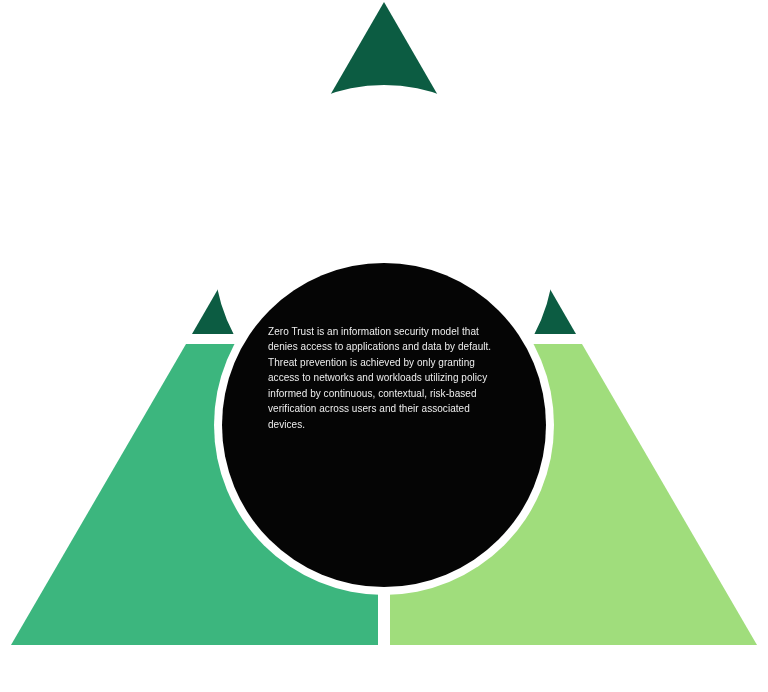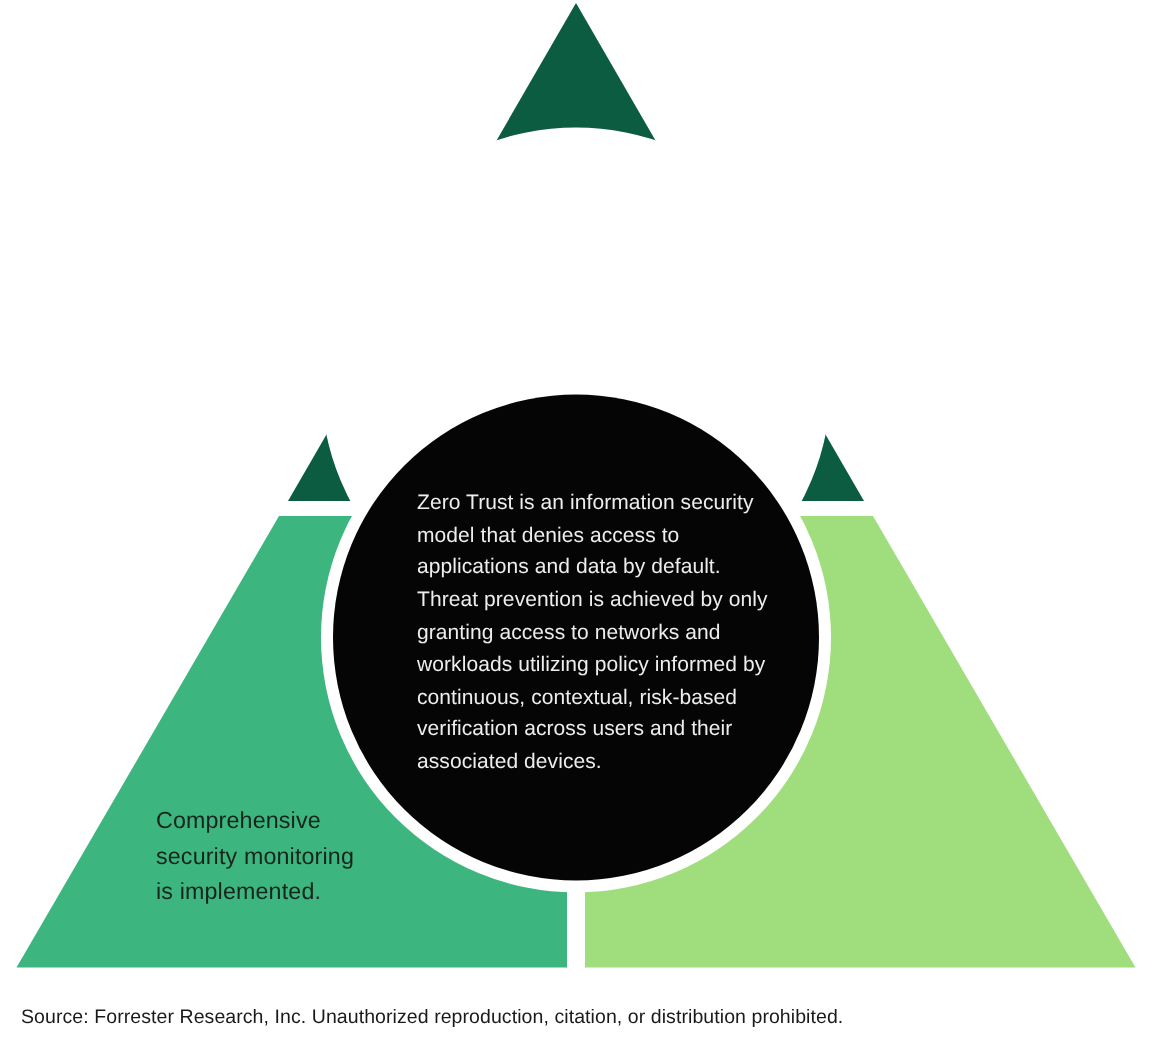--- a/index.html
+++ b/index.html
@@ -47,25 +47,25 @@
     top: 536px;
     color: #15241d;
   }
   #label-right {
     left: 551px;
     top: 536px;
     color: #15241d;
   }
   #center-text {
     position: absolute;
-    left: 278px;
+    left: 268px;
     top: 324px;
     width: 238px;
     color: #ededed;
-    font-size: 14px;
+    font-size: 10px;
     line-height: 1.545;
     letter-spacing: 0.05px;
     text-align: left;
   }
   #source-note {
     position: absolute;
     left: 14px;
     top: 670px;
     font-size: 13px;
     line-height: 1.3;
@@ -97,22 +97,18 @@
     </g>
 
     <circle cx="384" cy="425" r="170" fill="#ffffff"></circle>
     <circle cx="384" cy="425" r="162" fill="#050505"></circle>
   </svg>
 
   <div class="seg-label" id="label-top">All entities
 are untrusted
 by default.</div>
 
-  <div class="seg-label" id="label-left">Comprehensive
-security monitoring
-is implemented.</div>
 
 
   <div id="center-text">Zero Trust is an information security model that denies access to applications and data by default. Threat prevention is achieved by only granting access to networks and workloads utilizing policy informed by continuous, contextual, risk-based verification across users and their associated devices.</div>
 
-  <div id="source-note">Source: Forrester Research, Inc. Unauthorized reproduction, citation, or distribution prohibited.</div>
 
 </div>
 
 </body></html>

